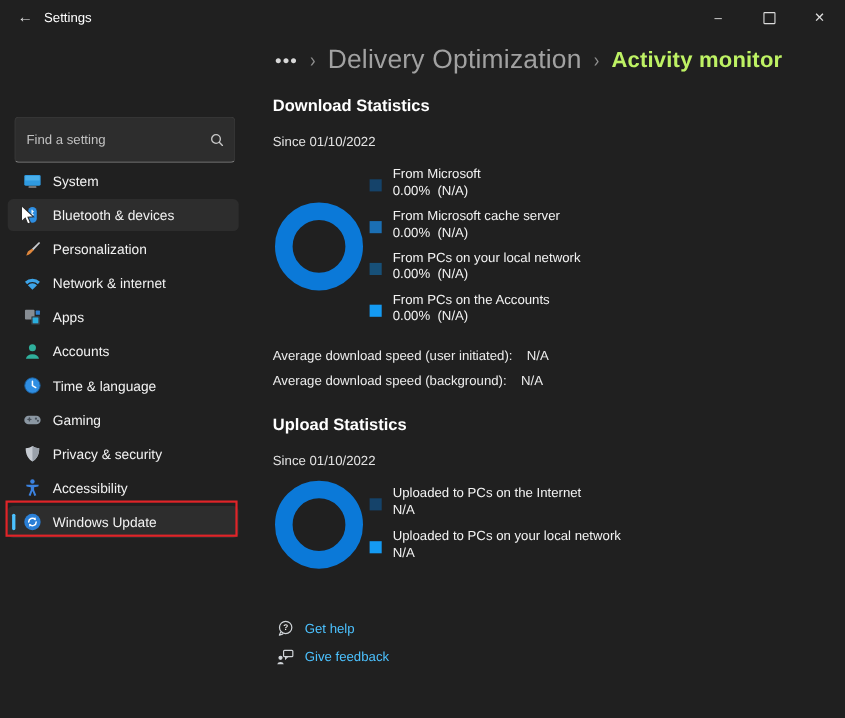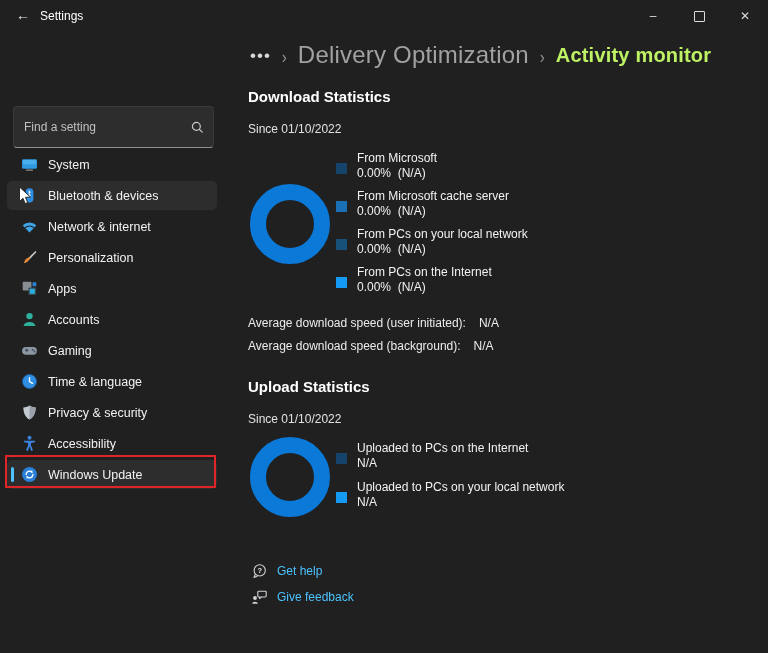--- a/index.html
+++ b/index.html
@@ -105,35 +105,35 @@
           <path d="M7.5 3.6 L9.4 5 L7.5 6.4 Z M7.5 6.4 L9.4 7.8 L7.5 9.2 Z" fill="#ffffff" opacity="0.9"></path>
           <rect x="7.2" y="3.4" width="0.8" height="6" fill="#ffffff" opacity="0.9"></rect>
         </svg>
       </span>
       <span>Bluetooth &amp; devices</span>
     </div>
 
     <div class="nav-row">
       <span class="ic">
         <svg viewBox="0 0 16 16" width="17" height="17">
+          <path d="M14.2 1.8 L8.2 8.1 L7 6.9 L13.2 0.9 Z" fill="#c9ccd0" transform="translate(0.4,1)"></path>
+          <path d="M7.6 7.6 L9 9 L6.6 11.6 C5.6 12.6 4 13.4 2.6 13.4 C3.4 12.2 3.4 11.2 4 10.2 C4.6 9.2 6.4 8.4 7.6 7.6 Z" fill="#e0873c"></path>
+        </svg>
+      </span>
+      <span>Personalization</span>
+    </div>
+
+    <div class="nav-row">
+      <span class="ic">
+        <svg viewBox="0 0 16 16" width="17" height="17">
           <path d="M1.6 6.8 A9.2 9.2 0 0 1 14.4 6.8 L12.6 8.9 A6.4 6.4 0 0 0 3.4 8.9 Z" fill="#3da4e8"></path>
           <path d="M4.1 9.7 A5.5 5.5 0 0 1 11.9 9.7 L8 13.6 Z" fill="#3da4e8"></path>
         </svg>
       </span>
       <span>Network &amp; internet</span>
-    </div>
-
-    <div class="nav-row">
-      <span class="ic">
-        <svg viewBox="0 0 16 16" width="17" height="17">
-          <path d="M14.2 1.8 L8.2 8.1 L7 6.9 L13.2 0.9 Z" fill="#c9ccd0" transform="translate(0.4,1)"></path>
-          <path d="M7.6 7.6 L9 9 L6.6 11.6 C5.6 12.6 4 13.4 2.6 13.4 C3.4 12.2 3.4 11.2 4 10.2 C4.6 9.2 6.4 8.4 7.6 7.6 Z" fill="#e0873c"></path>
-        </svg>
-      </span>
-      <span>Personalization</span>
     </div>
 
     <div class="nav-row">
       <span class="ic">
         <svg viewBox="0 0 16 16" width="17" height="17">
           <rect x="1.6" y="1.6" width="8.2" height="8.2" rx="0.8" fill="#878d93"></rect>
           <rect x="10.8" y="2.2" width="3.6" height="3.6" rx="0.5" fill="#2f7fd0"></rect>
           <rect x="7" y="7" width="7.2" height="7.2" rx="0.8" fill="#3a4750"></rect>
           <rect x="8.2" y="8.2" width="4.8" height="4.8" rx="0.5" fill="#2aaede"></rect>
         </svg>
@@ -142,44 +142,44 @@
     </div>
 
     <div class="nav-row">
       <span class="ic">
         <svg viewBox="0 0 16 16" width="17" height="17">
           <circle cx="8" cy="4.8" r="3" fill="#2fb09c"></circle>
           <path d="M2.4 14.2 A5.7 4.8 0 0 1 13.6 14.2 Z" fill="#2fb09c"></path>
         </svg>
       </span>
       <span>Accounts</span>
+    </div>
+
+    <div class="nav-row">
+      <span class="ic">
+        <svg viewBox="0 0 16 16" width="17" height="17">
+          <circle cx="8" cy="8" r="6.6" fill="#2f8ee2"></circle>
+          <circle cx="8" cy="8" r="6.6" fill="none" stroke="#1c5f9e" stroke-width="0.8"></circle>
+          <path d="M8 4.4 V8 L10.8 9.7" stroke="#ffffff" stroke-width="1.3" fill="none" stroke-linecap="round"></path>
+        </svg>
+      </span>
+      <span>Time &amp; language</span>
     </div>
 
     <div class="nav-row">
       <span class="ic">
         <svg viewBox="0 0 16 16" width="17" height="17">
           <rect x="1" y="4.6" width="14" height="7.4" rx="3.7" fill="#8b97a2"></rect>
           <rect x="3.6" y="7.2" width="3.6" height="1.2" rx="0.4" fill="#47505a"></rect>
           <rect x="4.8" y="6" width="1.2" height="3.6" rx="0.4" fill="#47505a"></rect>
           <circle cx="11" cy="7.2" r="0.95" fill="#47505a"></circle>
           <circle cx="12.7" cy="9" r="0.95" fill="#47505a"></circle>
         </svg>
       </span>
       <span>Gaming</span>
-    </div>
-
-    <div class="nav-row">
-      <span class="ic">
-        <svg viewBox="0 0 16 16" width="17" height="17">
-          <circle cx="8" cy="8" r="6.6" fill="#2f8ee2"></circle>
-          <circle cx="8" cy="8" r="6.6" fill="none" stroke="#1c5f9e" stroke-width="0.8"></circle>
-          <path d="M8 4.4 V8 L10.8 9.7" stroke="#ffffff" stroke-width="1.3" fill="none" stroke-linecap="round"></path>
-        </svg>
-      </span>
-      <span>Time &amp; language</span>
     </div>
 
     <div class="nav-row">
       <span class="ic">
         <svg viewBox="0 0 16 16" width="17" height="17">
           <path d="M8 1.4 C10 2.7 11.9 3.2 13.8 3.3 C13.8 8.4 11.8 12.6 8 14.7 C4.2 12.6 2.2 8.4 2.2 3.3 C4.1 3.2 6 2.7 8 1.4 Z" fill="#c6cbd2"></path>
           <path d="M8 1.4 C10 2.7 11.9 3.2 13.8 3.3 C13.8 8.4 11.8 12.6 8 14.7 Z" fill="#9aa1aa"></path>
         </svg>
       </span>
       <span>Privacy &amp; security</span>
@@ -248,21 +248,21 @@
       <div class="legend-item">
         <span class="legend-sq" style="background: rgb(23, 80, 120);"></span>
         <span>
             <span class="legend-label">From PCs on your local network</span>
             <span class="legend-value">0.00%  (N/A)</span>
           </span>
       </div>
       <div class="legend-item">
         <span class="legend-sq" style="background: rgb(20, 154, 242);"></span>
         <span>
-            <span class="legend-label">From PCs on the Internet</span>
+            <span class="legend-label">From PCs on the Accounts</span>
             <span class="legend-value">0.00%  (N/A)</span>
           </span>
       </div>
     </div>
 
     <div class="avg-line" style="top:316px;">
       <span>Average download speed (user initiated):</span><span class="val">N/A</span>
     </div>
     <div class="avg-line" style="top:339px;">
       <span>Average download speed (background):</span><span class="val">N/A</span>

